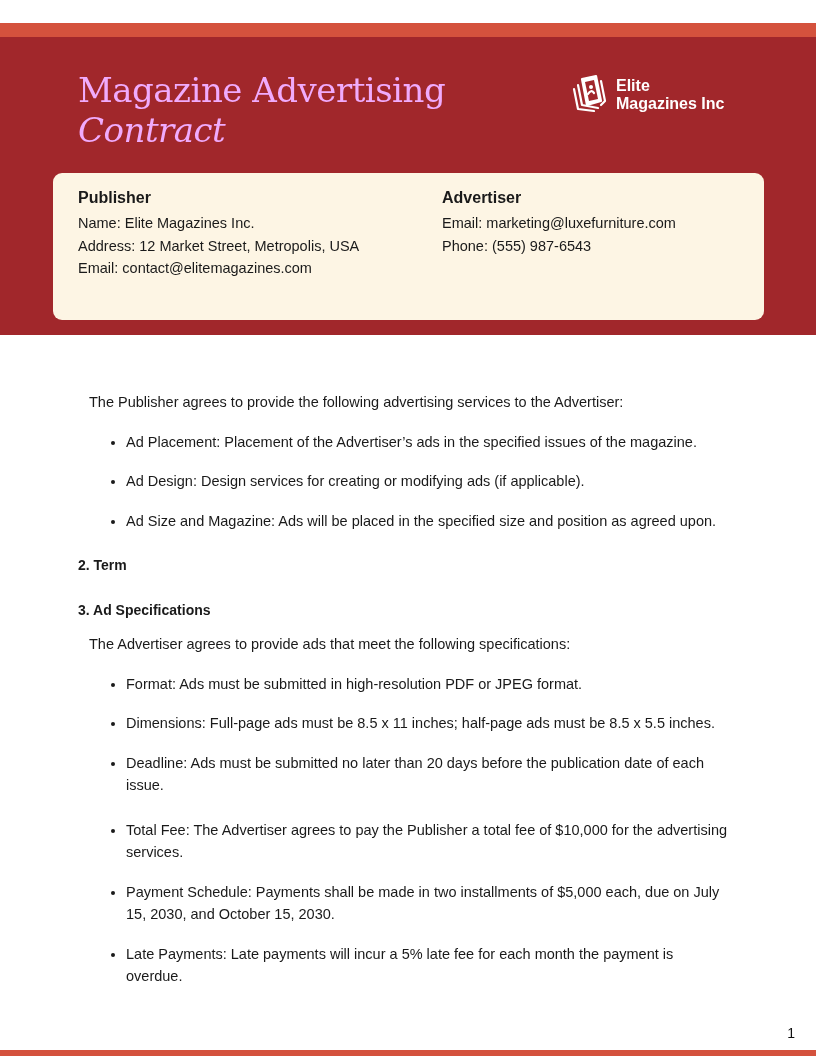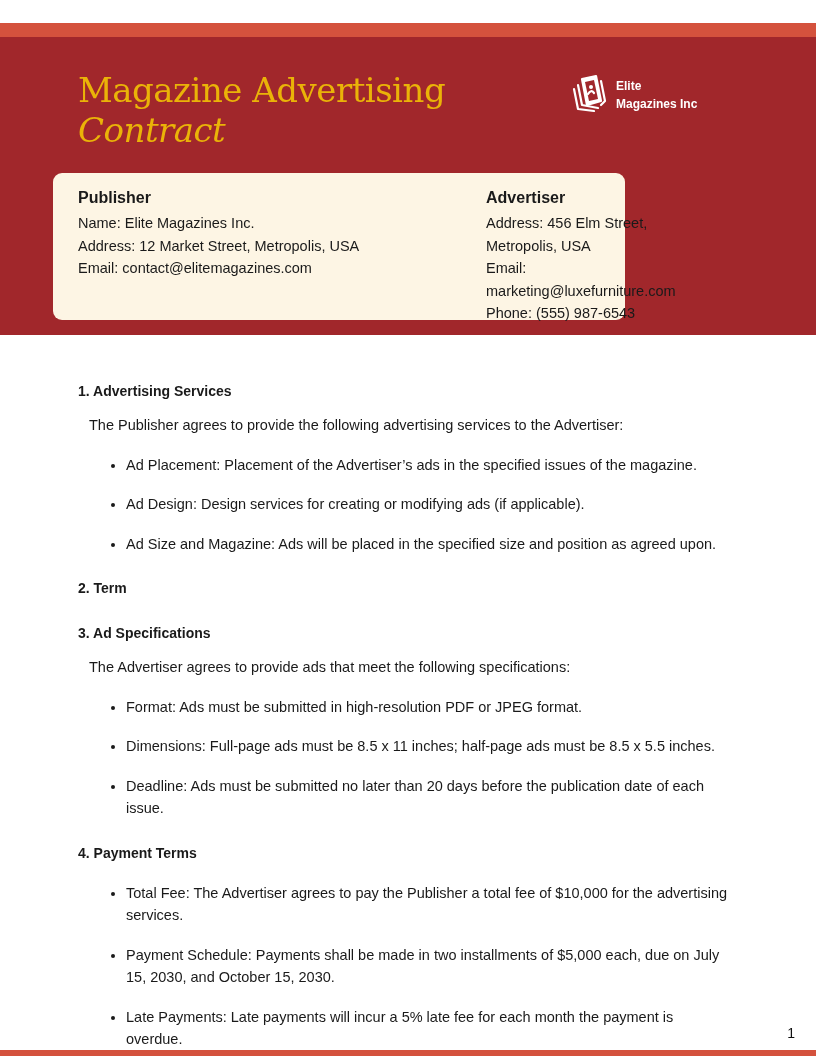--- a/index.html
+++ b/index.html
@@ -1,31 +1,31 @@
 <!DOCTYPE html>
 <html><head>
   <meta charset="utf-8">
   <style>
     html, body { margin: 0; padding: 0; }
     body { width: 816px; height: 1056px; background: #ffffff; position: relative; overflow: hidden;
       font-family: "Liberation Sans", sans-serif; color: #1a1a1a; }
     .top-strip { position: absolute; left: 0; top: 23px; width: 816px; height: 14px; background: #d4523d; }
     .header { position: absolute; left: 0; top: 37px; width: 816px; height: 298px; background: #a1272b; }
-    .title { position: absolute; left: 78px; top: 33px; color: #eab308; font-family: "DejaVu Serif", serif;
+    .title { position: absolute; left: 78px; top: 33px; color: #f0abfc; font-family: "DejaVu Serif", serif;
       font-size: 34px; line-height: 40px; letter-spacing: -0.5px; }
     .title .l1 { display: block; font-weight: normal; }
     .title .l2 { display: block; font-style: italic; }
     .logo { position: absolute; left: 570px; top: 36px; display: flex; align-items: center; color: #ffffff; }
     .logo svg { width: 40px; height: 40px; }
-    .logo-text { margin-left: 6px; font-weight: bold; font-size: 12px; line-height: 18px; }
-    .parties { position: absolute; left: 53px; top: 136px; width: 572px; height: 147px; background: #fdf5e4;
+    .logo-text { margin-left: 6px; font-weight: bold; font-size: 16px; line-height: 18px; }
+    .parties { position: absolute; left: 53px; top: 136px; width: 711px; height: 147px; background: #fdf5e4;
       border-radius: 9px; }
     .party { position: absolute; top: 12px; font-size: 14.5px; line-height: 22.5px; }
     .party.pub { left: 25px; }
-    .party.adv { left: 389px; margin-left: 44px; }
+    .party.adv { left: 389px; }
     .party h3 { margin: 0 0 1px 0; font-size: 16px; font-weight: bold; line-height: 26px; }
     .content { position: absolute; left: 78px; top: 380px; width: 670px; font-size: 14.5px; line-height: 22.5px; }
     .section { margin-bottom: 22px; }
     .section h4 { margin: 0; font-size: 14px; font-weight: bold; line-height: 23px; }
     .section p { margin: 11px; }
     .section ul { margin: 0; padding-left: 31px; }
     .section li { margin: 17px; }
     .page-num { position: absolute; right: 21px; top: 1025px; font-size: 14px; color: #111; }
     .bottom-strip { position: absolute; left: 0; top: 1050px; width: 816px; height: 6px; background: #d4523d; }
   </style>
@@ -60,30 +60,28 @@
 
   <div class="parties">
     <div class="party pub">
       <h3>Publisher</h3>
       <div>Name: Elite Magazines Inc.</div>
       <div>Address: 12 Market Street, Metropolis, USA</div>
       <div>Email: contact@elitemagazines.com</div>
     </div>
     <div class="party adv">
       <h3>Advertiser</h3>
-      <div>Address: 456 Elm Street, Metropolis, USA</div>
       <div>Email: marketing@luxefurniture.com</div>
       <div>Phone: (555) 987-6543</div>
     </div>
   </div>
 </div>
 
 <div class="content">
   <div class="section">
-    <h4>1. Advertising Services</h4>
     <p>The Publisher agrees to provide the following advertising services to the Advertiser:</p>
     <ul>
       <li>Ad Placement: Placement of the Advertiser’s ads in the specified issues of the magazine.</li>
       <li>Ad Design: Design services for creating or modifying ads (if applicable).</li>
       <li>Ad Size and Magazine: Ads will be placed in the specified size and position as agreed upon.</li>
     </ul>
   </div>
 
   <div class="section">
     <h4>2. Term</h4>
@@ -93,21 +91,20 @@
     <h4>3. Ad Specifications</h4>
     <p>The Advertiser agrees to provide ads that meet the following specifications:</p>
     <ul>
       <li>Format: Ads must be submitted in high-resolution PDF or JPEG format.</li>
       <li>Dimensions: Full-page ads must be 8.5 x 11 inches; half-page ads must be 8.5 x 5.5 inches.</li>
       <li>Deadline: Ads must be submitted no later than 20 days before the publication date of each issue.</li>
     </ul>
   </div>
 
   <div class="section">
-    <h4>4. Payment Terms</h4>
     <ul>
       <li>Total Fee: The Advertiser agrees to pay the Publisher a total fee of $10,000 for the advertising services.</li>
       <li>Payment Schedule: Payments shall be made in two installments of $5,000 each, due on July 15, 2030, and October 15, 2030.</li>
       <li>Late Payments: Late payments will incur a 5% late fee for each month the payment is overdue.</li>
     </ul>
   </div>
 </div>
 
 <div class="page-num">1</div>
 <div class="bottom-strip"></div>

